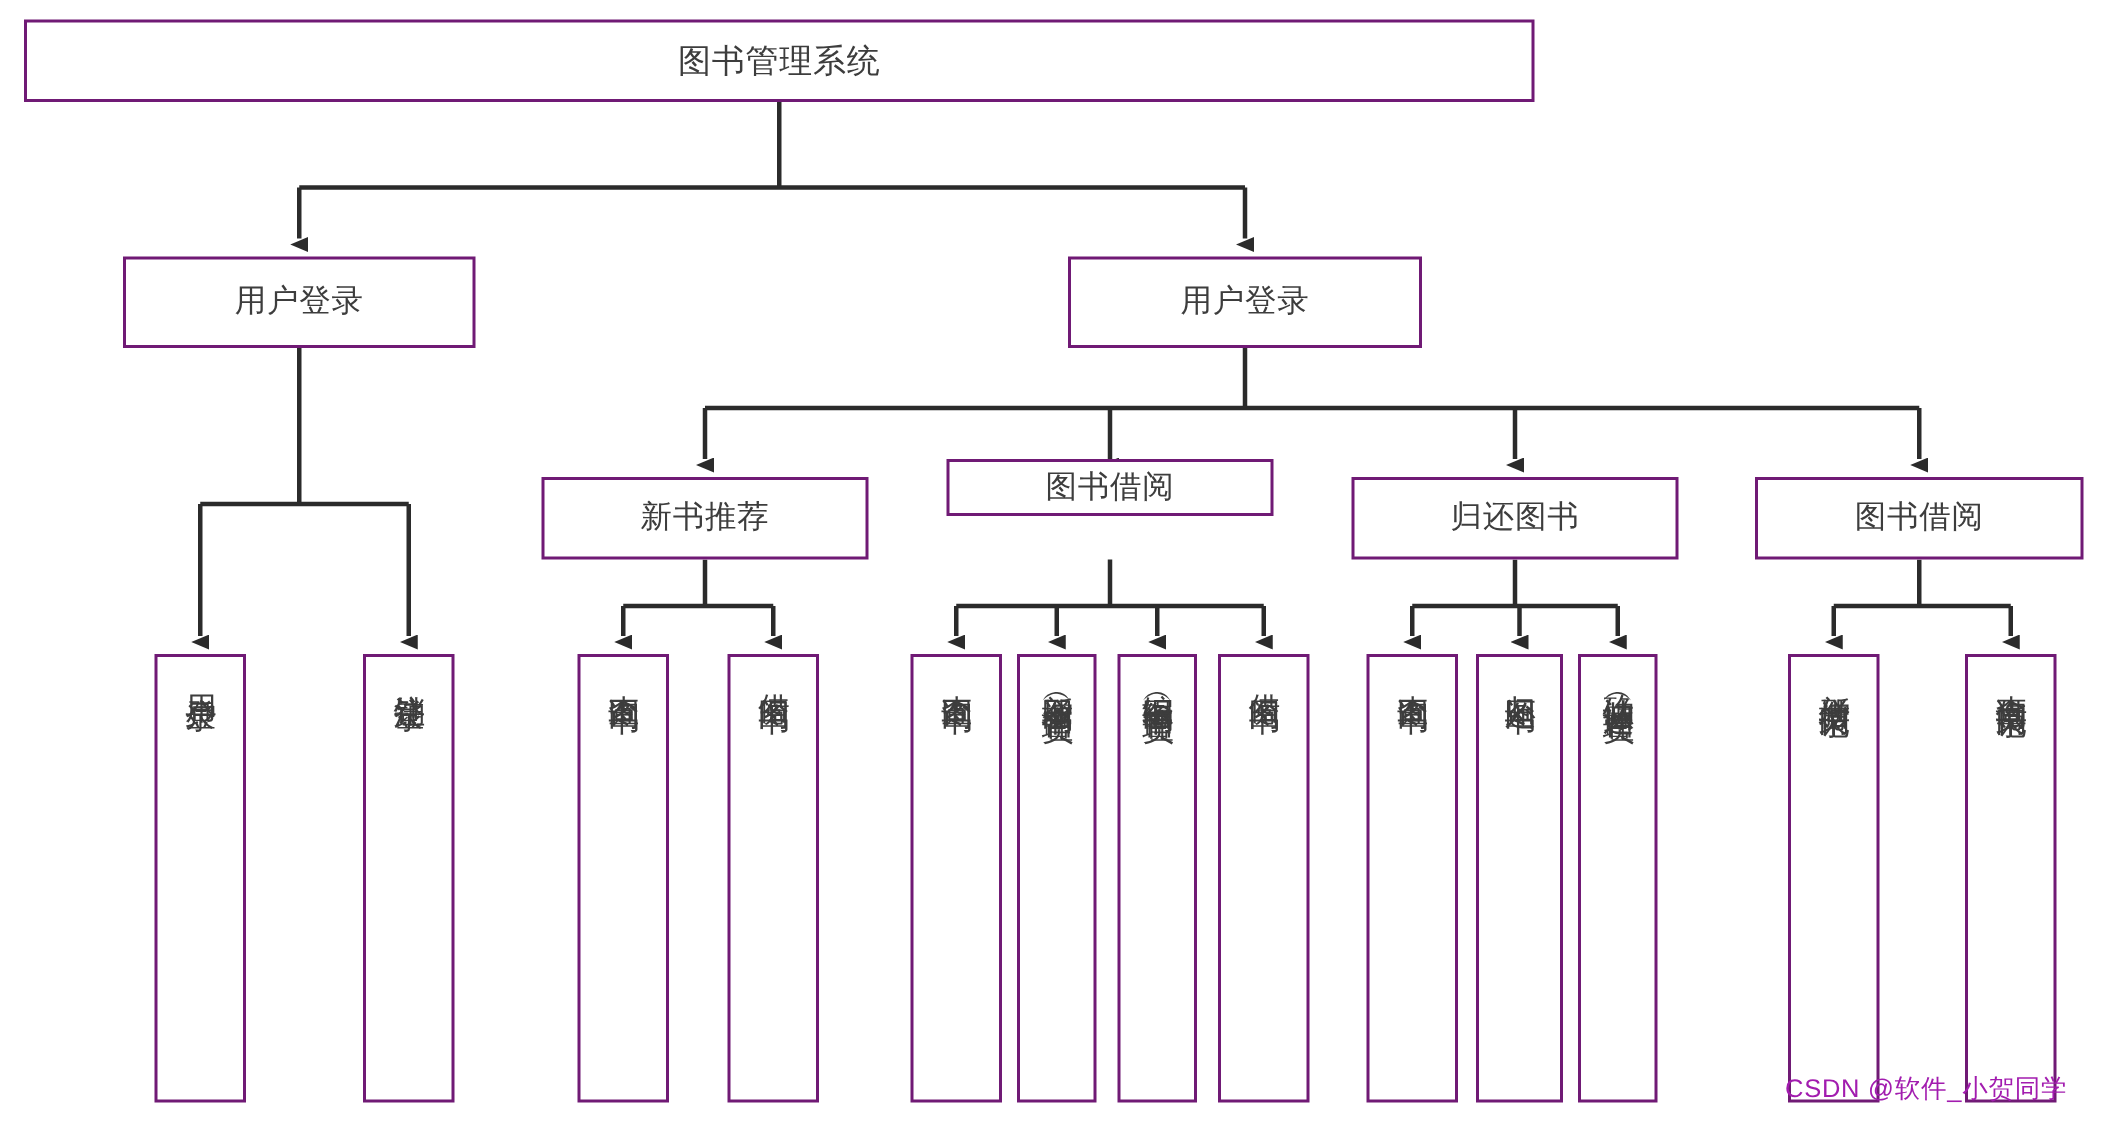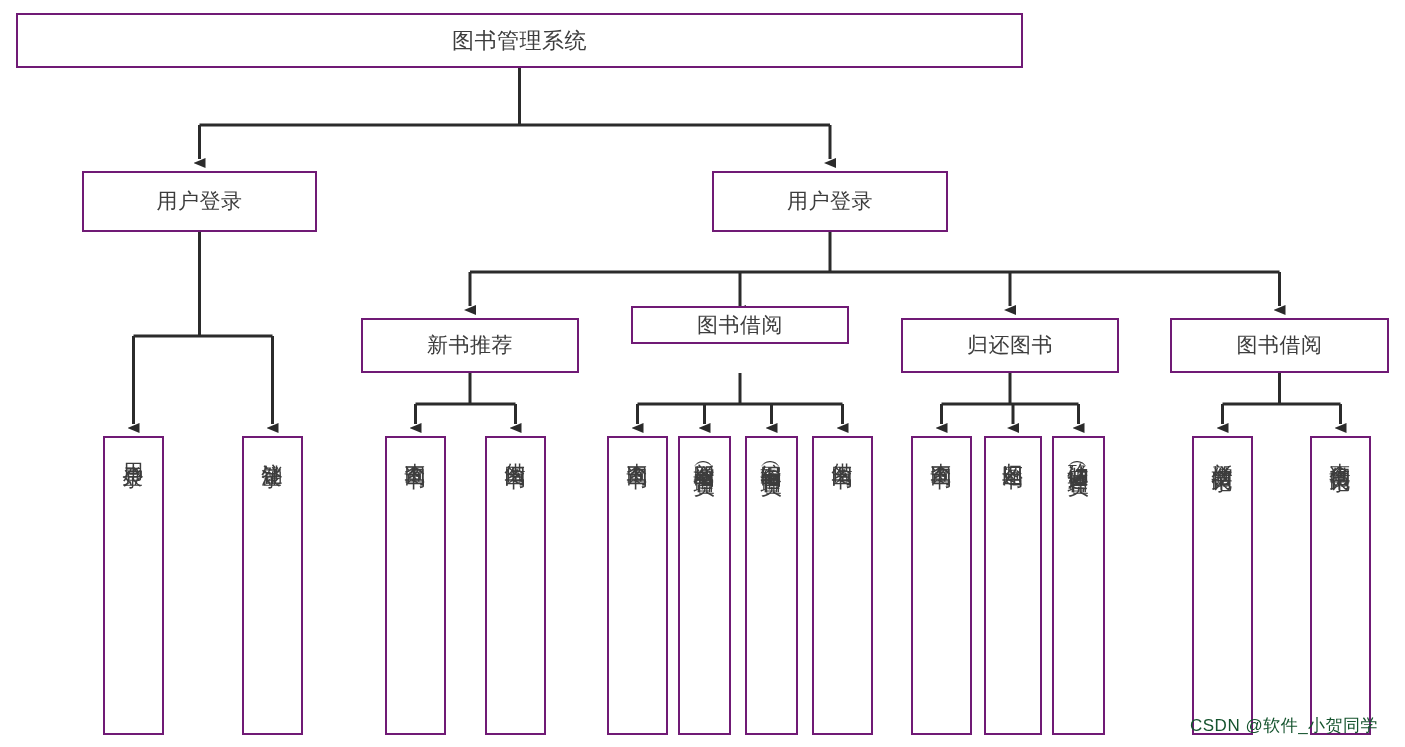--- a/index.html
+++ b/index.html
@@ -56,21 +56,21 @@
     letter-spacing: 2px;
     line-height: 1;
     font-size: 21px;
   }
   .node.root .label { font-size: 22px; }
   #watermark {
     position: absolute;
     left: 1190px;
     top: 714px;
     font-size: 17px;
-    color: #14532d;
+    color: #a21caf;
     letter-spacing: 0.5px;
     z-index: 3;
     white-space: pre;
   }
 </style>
 </head>
 <body>
 
 <div id="canvas">
 

